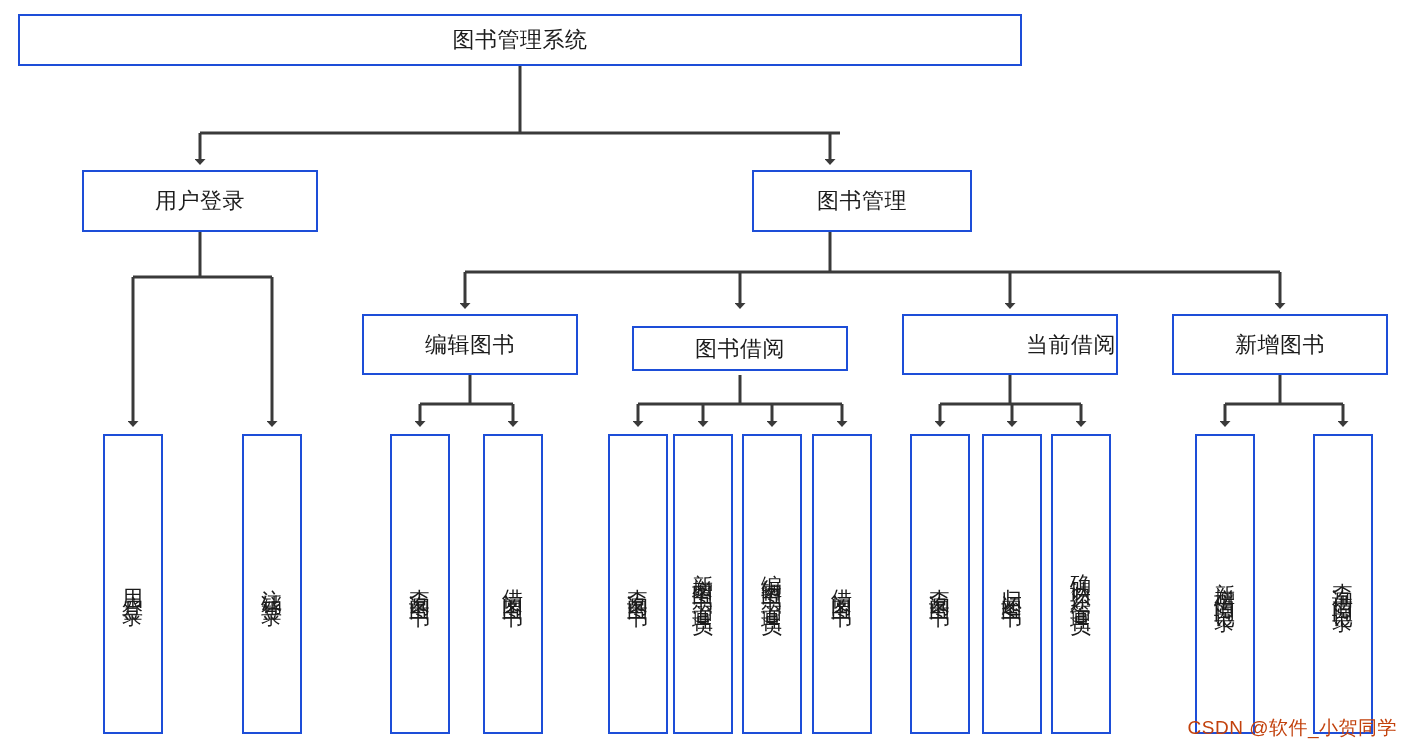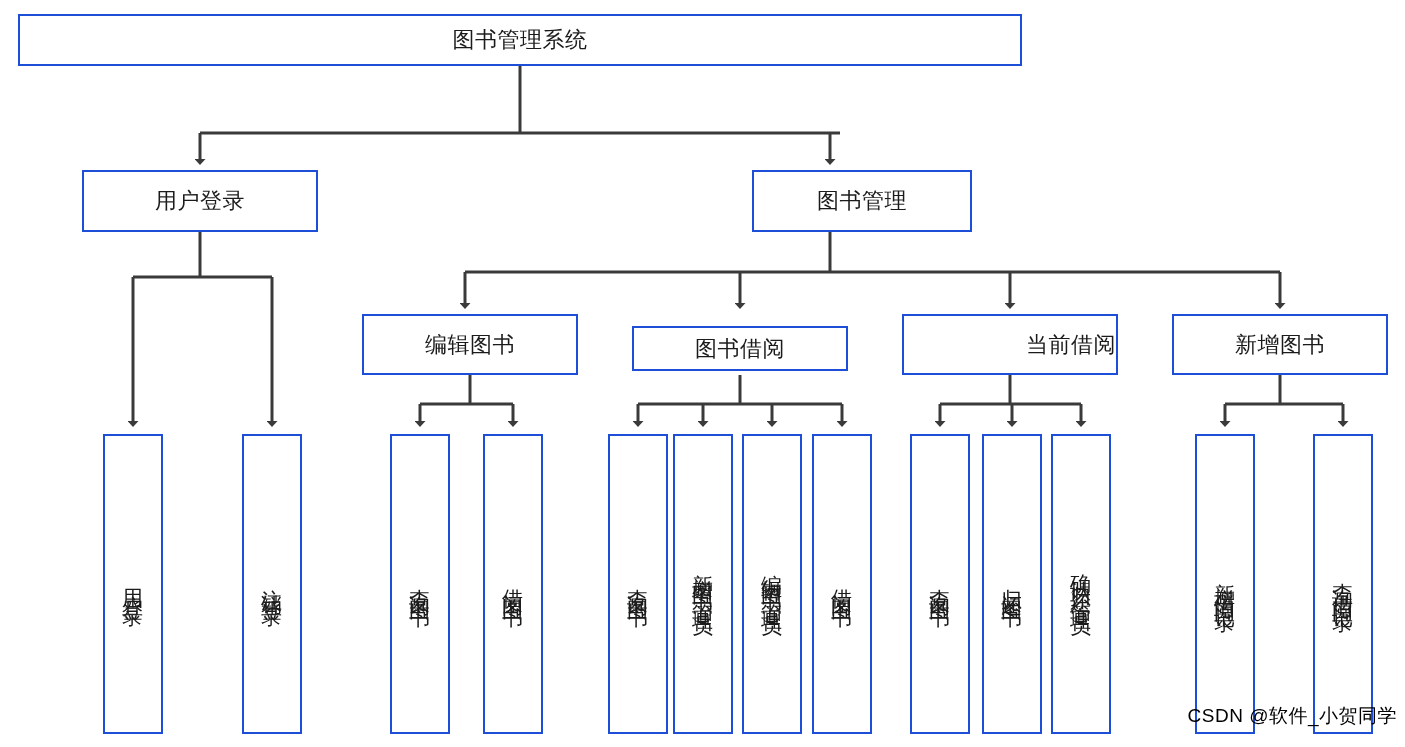--- a/index.html
+++ b/index.html
@@ -55,23 +55,23 @@
     text-orientation: upright;
     font-size: 21px;
     letter-spacing: 6px;
     line-height: 1.0;
     white-space: nowrap;
     max-height: 284px;
   }
   .watermark {
     position: absolute;
     right: 8px;
-    bottom: 18px;
+    bottom: 6px;
     font-size: 19px;
-    color: #000000;
+    color: #c2410c;
     letter-spacing: 0.5px;
     white-space: nowrap;
     user-select: none;
   }
 </style>
 </head>
 <body>
 
 <div id="canvas">
 

